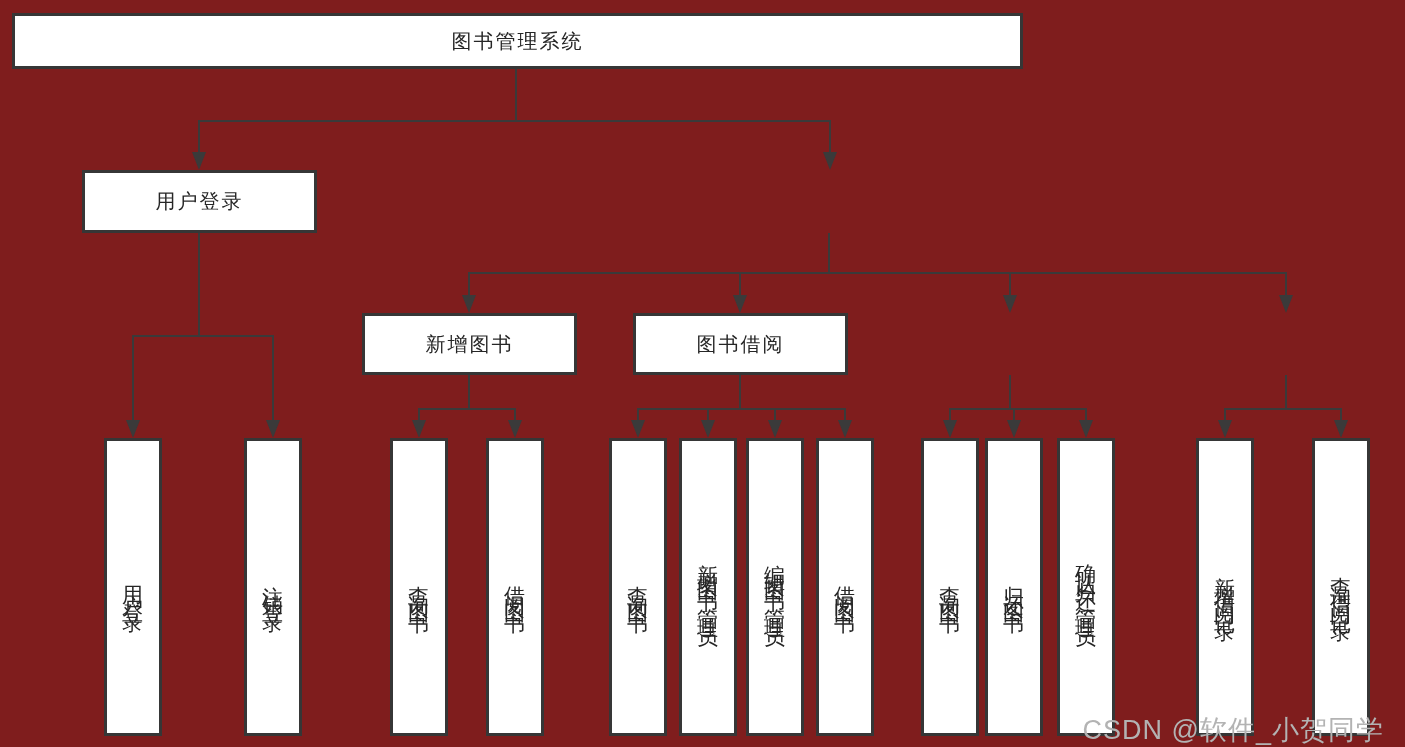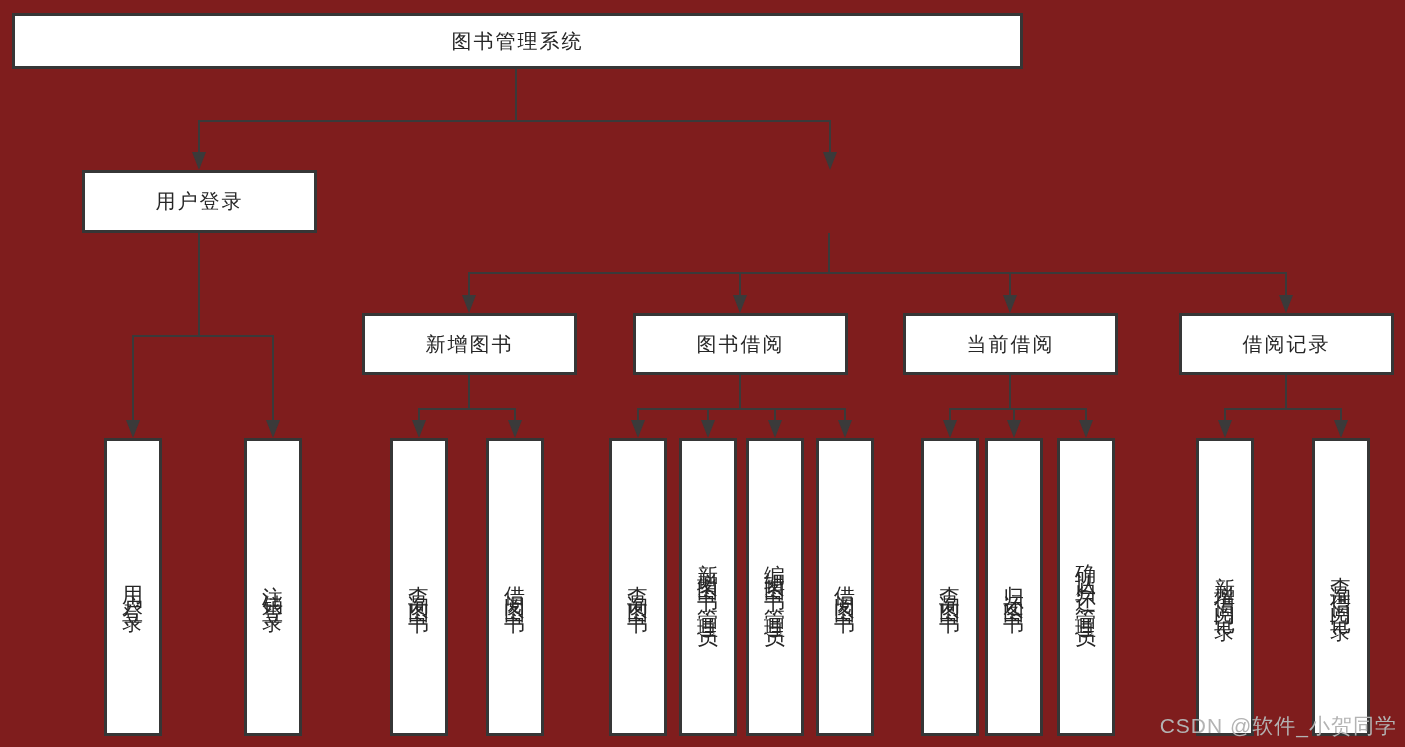--- a/index.html
+++ b/index.html
@@ -19,22 +19,22 @@
     font-size:21px; letter-spacing:9px; color:#262626; line-height:1;
   }
   .hline { position:absolute; height:2px; background:#3a3a3a; z-index:0; }
   .vline { position:absolute; width:2px;  background:#3a3a3a; z-index:0; }
   .arr {
     position:absolute; width:0; height:0; z-index:0;
     border-left:7px solid transparent; border-right:7px solid transparent;
     border-top:18px solid #3a3a3a;
   }
   .watermark {
-    position:absolute; top:712px; right:8px; z-index:5;
-    font-size:21px; letter-spacing:1px; color:#b3b3b3; white-space:nowrap;
+    position:absolute; top:712px; right:21px; z-index:5;
+    font-size:27px; letter-spacing:1px; color:#b3b3b3; white-space:nowrap;
   }
 </style>
 </head>
 <body>
 
 <div class="stage">
 
   <div class="vline" style="left:515px; top:69px;  height:51px;"></div>
   <div class="hline" style="left:198px; top:120px; width:633px;"></div>
   <div class="vline" style="left:198px; top:120px; height:32px;"></div>
@@ -101,26 +101,20 @@
   <div class="node" style="left:82px; top:170px; width:235px; height:63px;">
     <span class="hlabel">用户登录</span>
   </div>
 
   <div class="node" style="left:362px; top:313px; width:215px; height:62px;">
     <span class="hlabel">新增图书</span>
   </div>
   <div class="node" style="left:633px; top:313px; width:215px; height:62px;">
     <span class="hlabel">图书借阅</span>
   </div>
-  <div class="node" style="left:903px; top:313px; width:215px; height:62px;">
-    <span class="hlabel">当前借阅</span>
-  </div>
-  <div class="node" style="left:1179px; top:313px; width:215px; height:62px;">
-    <span class="hlabel">借阅记录</span>
-  </div>
 
   <div class="node leaf" style="left:104px; top:438px; width:58px; height:298px;">
     <span class="vlabel">用户登录</span>
   </div>
   <div class="node leaf" style="left:244px; top:438px; width:58px; height:298px;">
     <span class="vlabel">注销登录</span>
   </div>
 
   <div class="node leaf" style="left:390px; top:438px; width:58px; height:298px;">
     <span class="vlabel">查询图书</span>

